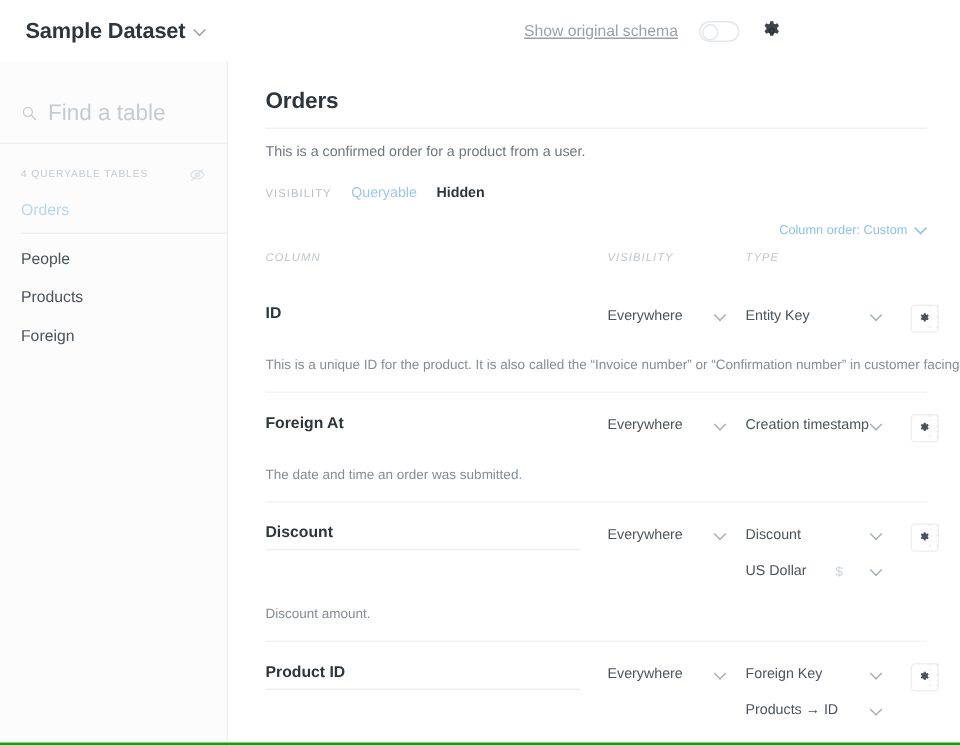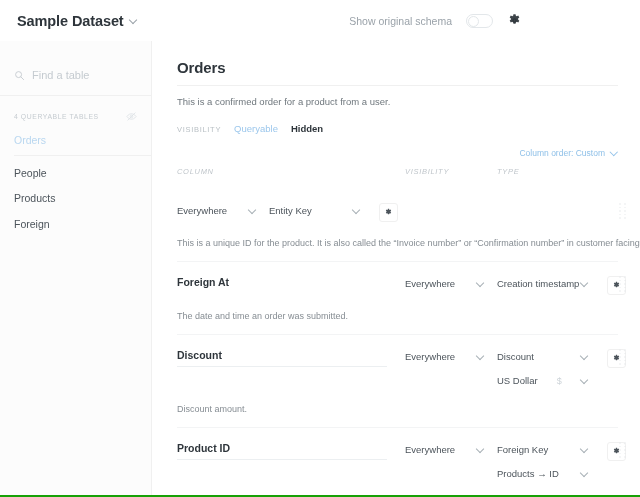--- a/index.html
+++ b/index.html
@@ -22,42 +22,42 @@
     margin-left:17px; cursor:pointer;
   }
   .brand-title { font-size:14.5px; font-weight:700; color:#2e353b; letter-spacing:-0.1px; }
   .chev { width:9px; height:9px; position:relative; display:inline-block; }
   .chev::after{
     content:""; position:absolute; left:1px; top:1px;
     width:5px; height:5px; border-right:1.2px solid #9aa2a9; border-bottom:1.2px solid #9aa2a9;
     transform:rotate(45deg);
   }
   .topbar-right { margin-left:auto; display:flex; align-items:center; gap:14px; margin-right:14px; }
-  .orig-schema-label { font-size:10.5px; color:#9aa2a9; }
+  .orig-schema-label { font-size:10.5px; color:#9aa2a9;text-decoration:underline; }
   .toggle {
     width:27px; height:14px; border-radius:7px; background:#fff;
     border:1px solid #e3e7ea; position:relative; cursor:pointer; flex:none;
   }
   .toggle .knob {
     position:absolute; left:1px; top:1px; width:11px; height:11px;
     border-radius:50%; background:#fff; border:1px solid #e3e7ea;
   }
   .gear-top { width:15px; height:15px; cursor:pointer; display:block; }
 
   
   .sidebar {
     position:absolute; left:0; top:41px; width:152px; height:456px;
     background:#fcfcfc; border-right:1px solid #f0f0f0;
   }
   .search-row {
     display:flex; align-items:center; gap:7px;
     height:32px; padding:0 14px; margin-top:18px; cursor:text;
   }
   .search-ico { width:11px; height:11px; flex:none; }
-  .search-ph { font-size:11px; color:#c5cbd0; }
+  .search-ph { font-size:15px; color:#c5cbd0; }
   .sb-divider { height:1px; background:#f0f0f0; margin:4px 0 0 0; }
   .sb-section {
     display:flex; align-items:center; height:24px; padding:0 14px;
     margin-top:8px;
   }
   .sb-section-label { font-size:6.8px; letter-spacing:0.6px; color:#c5cbd0; text-transform:uppercase; }
   .hide-ico { margin-left:auto; width:11px; height:11px; cursor:pointer; }
   .sb-item {
     display:block; font-size:10.5px; color:#4c545b;
     padding:6px 14px; cursor:pointer; line-height:1.3;
@@ -218,20 +218,23 @@
     <div class="thead">
       <span class="th th-col">COLUMN</span>
       <span class="th th-vis">VISIBILITY</span>
       <span class="th th-type">TYPE</span>
     </div>
 
     <div class="rows">
 
       <div class="row">
         <div class="row-main">
+          <div class="namecell">
+            <div class="name-input">ID</div>
+          </div>
           <div class="selcell">
             <div class="sel">
               <span>Everywhere</span>
               <span class="chev-g"></span>
             </div>
           </div>
           <div class="typecell">
             <div class="sel">
               <span>Entity Key</span>
               <span class="chev-g"></span>

